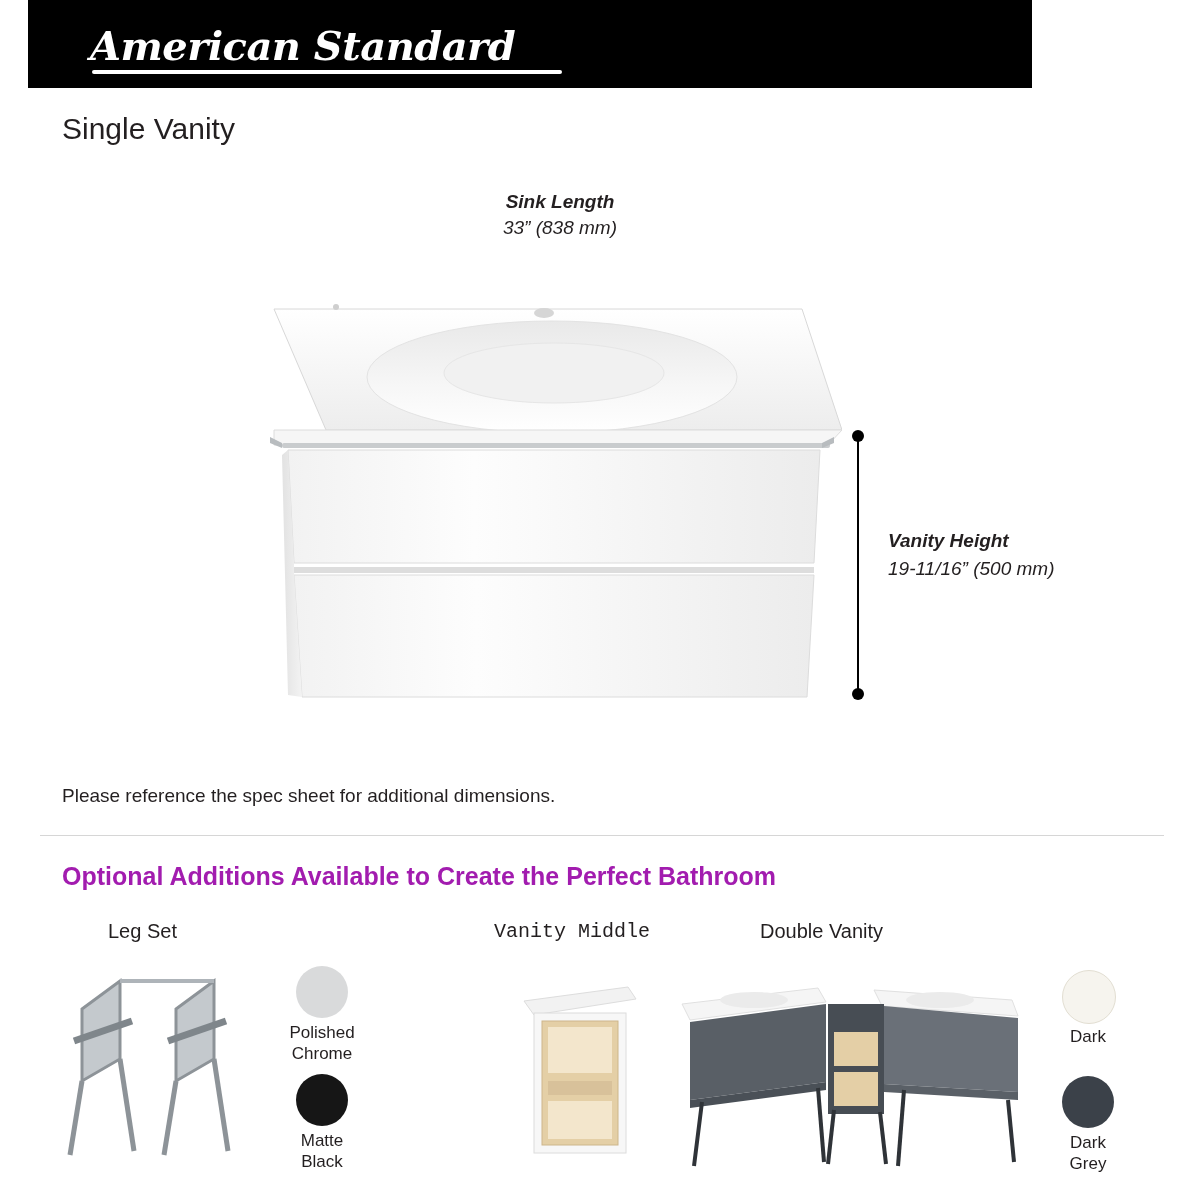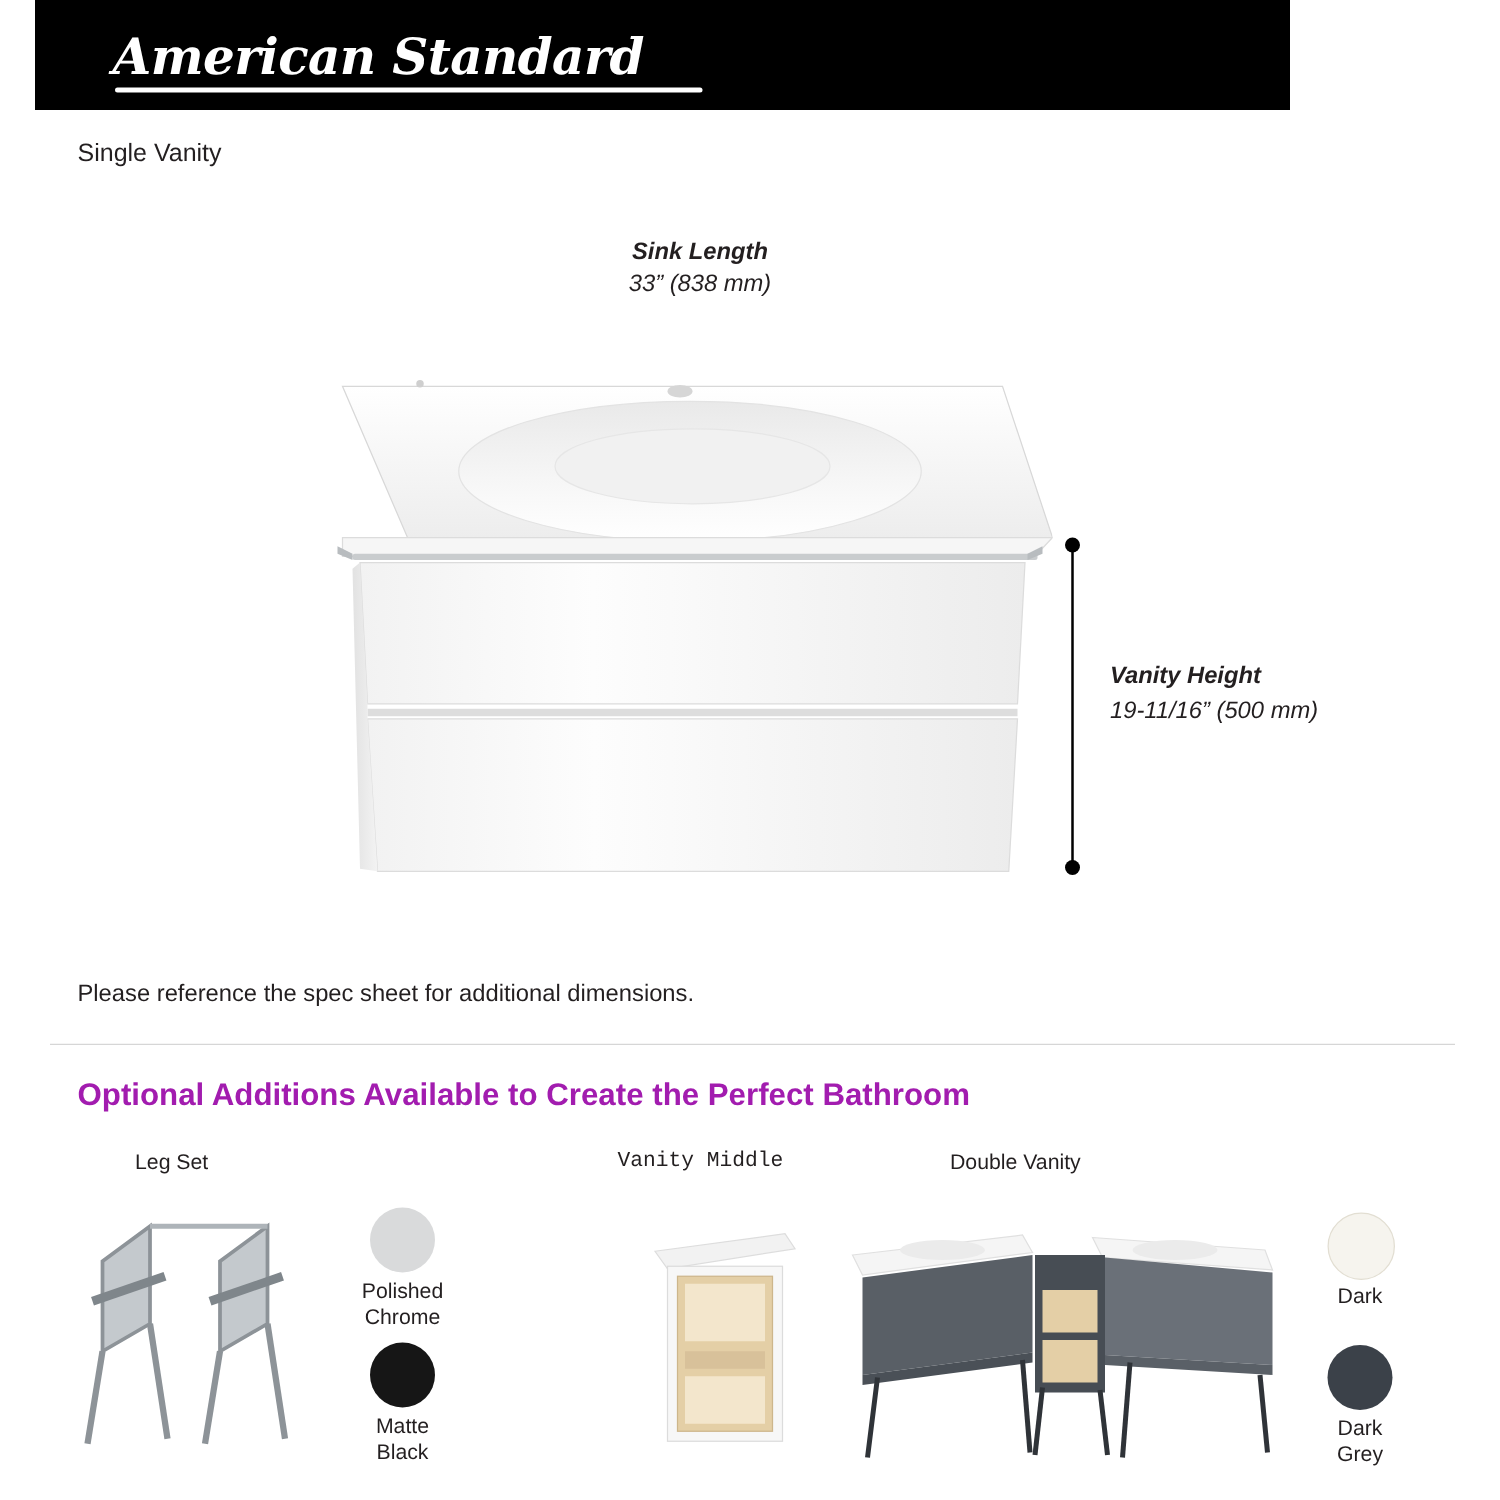--- a/index.html
+++ b/index.html
@@ -44,21 +44,21 @@
     height: 4px;
     background: #ffffff;
     border-radius: 2px;
   }
 
   
   .page-title {
     position: absolute;
     left: 62px;
     top: 112px;
-    font-size: 20px;
+    font-size: 30px;
     font-weight: normal;
     color: #231f20;
   }
 
   
   .diagram {
     position: absolute;
     left: 0; top: 165px;
     width: 1200px; height: 590px; font-style: italic;
   }
@@ -166,21 +166,21 @@
     position: absolute;
     left: 62px;
     top: 862px;
     font-size: 25px;
     font-weight: bold;
     color: #a21caf;
   }
 
   .opt-label {
     position: absolute;
-    font-size: 17px;
+    font-size: 20px;
     color: #231f20;
     white-space: nowrap;
     text-align: right;
   }
   .opt-label.legset { left: 108px; top: 920px; }
   .opt-label.middle { left: 494px; top: 920px; font-family: Liberation Mono, monospace; }
   .opt-label.double { left: 760px; top: 920px; }
 
   .swatch {
     position: absolute;

